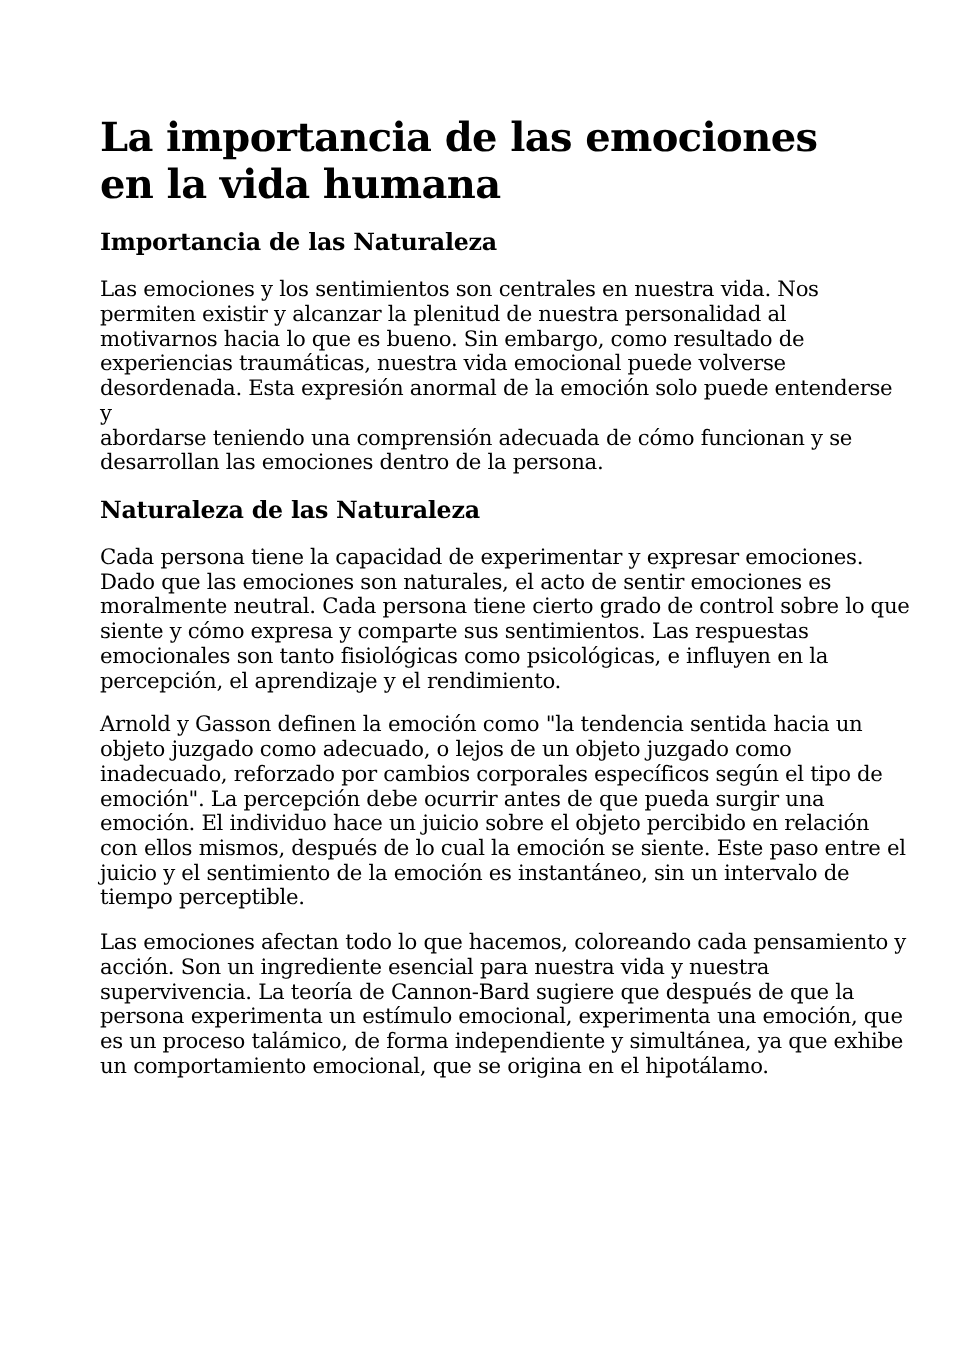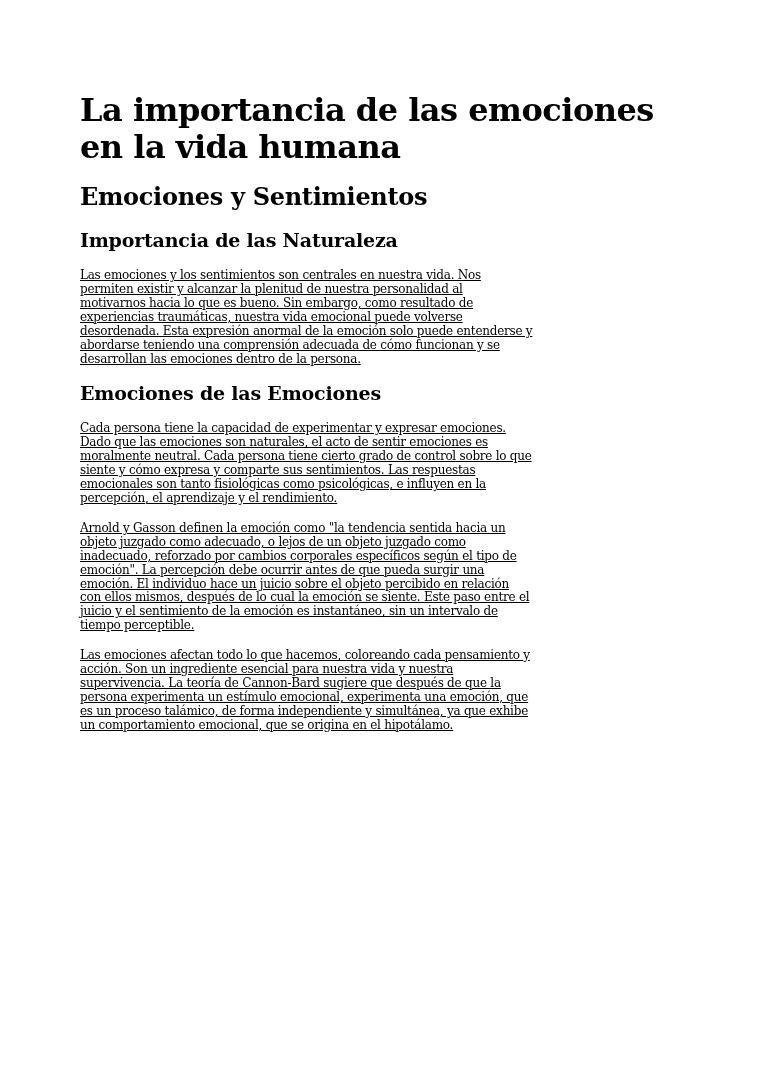--- a/index.html
+++ b/index.html
@@ -32,48 +32,46 @@
     margin: 0 0 18px 0;
     letter-spacing: -0.3px;
   }
   h3.section-heading {
     font-size: 19px;
     font-weight: bold;
     margin: 16px 0 18px 0;
     letter-spacing: -0.2px;
   }
   p.section-body {
-    font-size: 12px;
+    font-size: 17px;
     margin: 0 0 16px 0;
     white-space: pre-line;
     letter-spacing: -0.25px;
     max-width: 648px;
-    text-decoration: underline;
   }
 </style>
 </head>
 <body>
 
 <div class="page">
 
   <h1 class="doc-title">La importancia de las emociones
 en la vida humana</h1>
 
-  <h2 class="doc-subtitle">Emociones y Sentimientos</h2>
 
   <h3 class="section-heading">Importancia de las Naturaleza</h3>
   <p class="section-body">Las emociones y los sentimientos son centrales en nuestra vida. Nos
 permiten existir y alcanzar la plenitud de nuestra personalidad al
 motivarnos hacia lo que es bueno. Sin embargo, como resultado de
 experiencias traumáticas, nuestra vida emocional puede volverse
 desordenada. Esta expresión anormal de la emoción solo puede entenderse y
 abordarse teniendo una comprensión adecuada de cómo funcionan y se
 desarrollan las emociones dentro de la persona.</p>
 
-  <h3 class="section-heading">Emociones de las Emociones</h3>
+  <h3 class="section-heading">Naturaleza de las Naturaleza</h3>
   <p class="section-body">Cada persona tiene la capacidad de experimentar y expresar emociones.
 Dado que las emociones son naturales, el acto de sentir emociones es
 moralmente neutral. Cada persona tiene cierto grado de control sobre lo que
 siente y cómo expresa y comparte sus sentimientos. Las respuestas
 emocionales son tanto fisiológicas como psicológicas, e influyen en la
 percepción, el aprendizaje y el rendimiento.</p>
 
   <p class="section-body">Arnold y Gasson definen la emoción como "la tendencia sentida hacia un
 objeto juzgado como adecuado, o lejos de un objeto juzgado como
 inadecuado, reforzado por cambios corporales específicos según el tipo de

